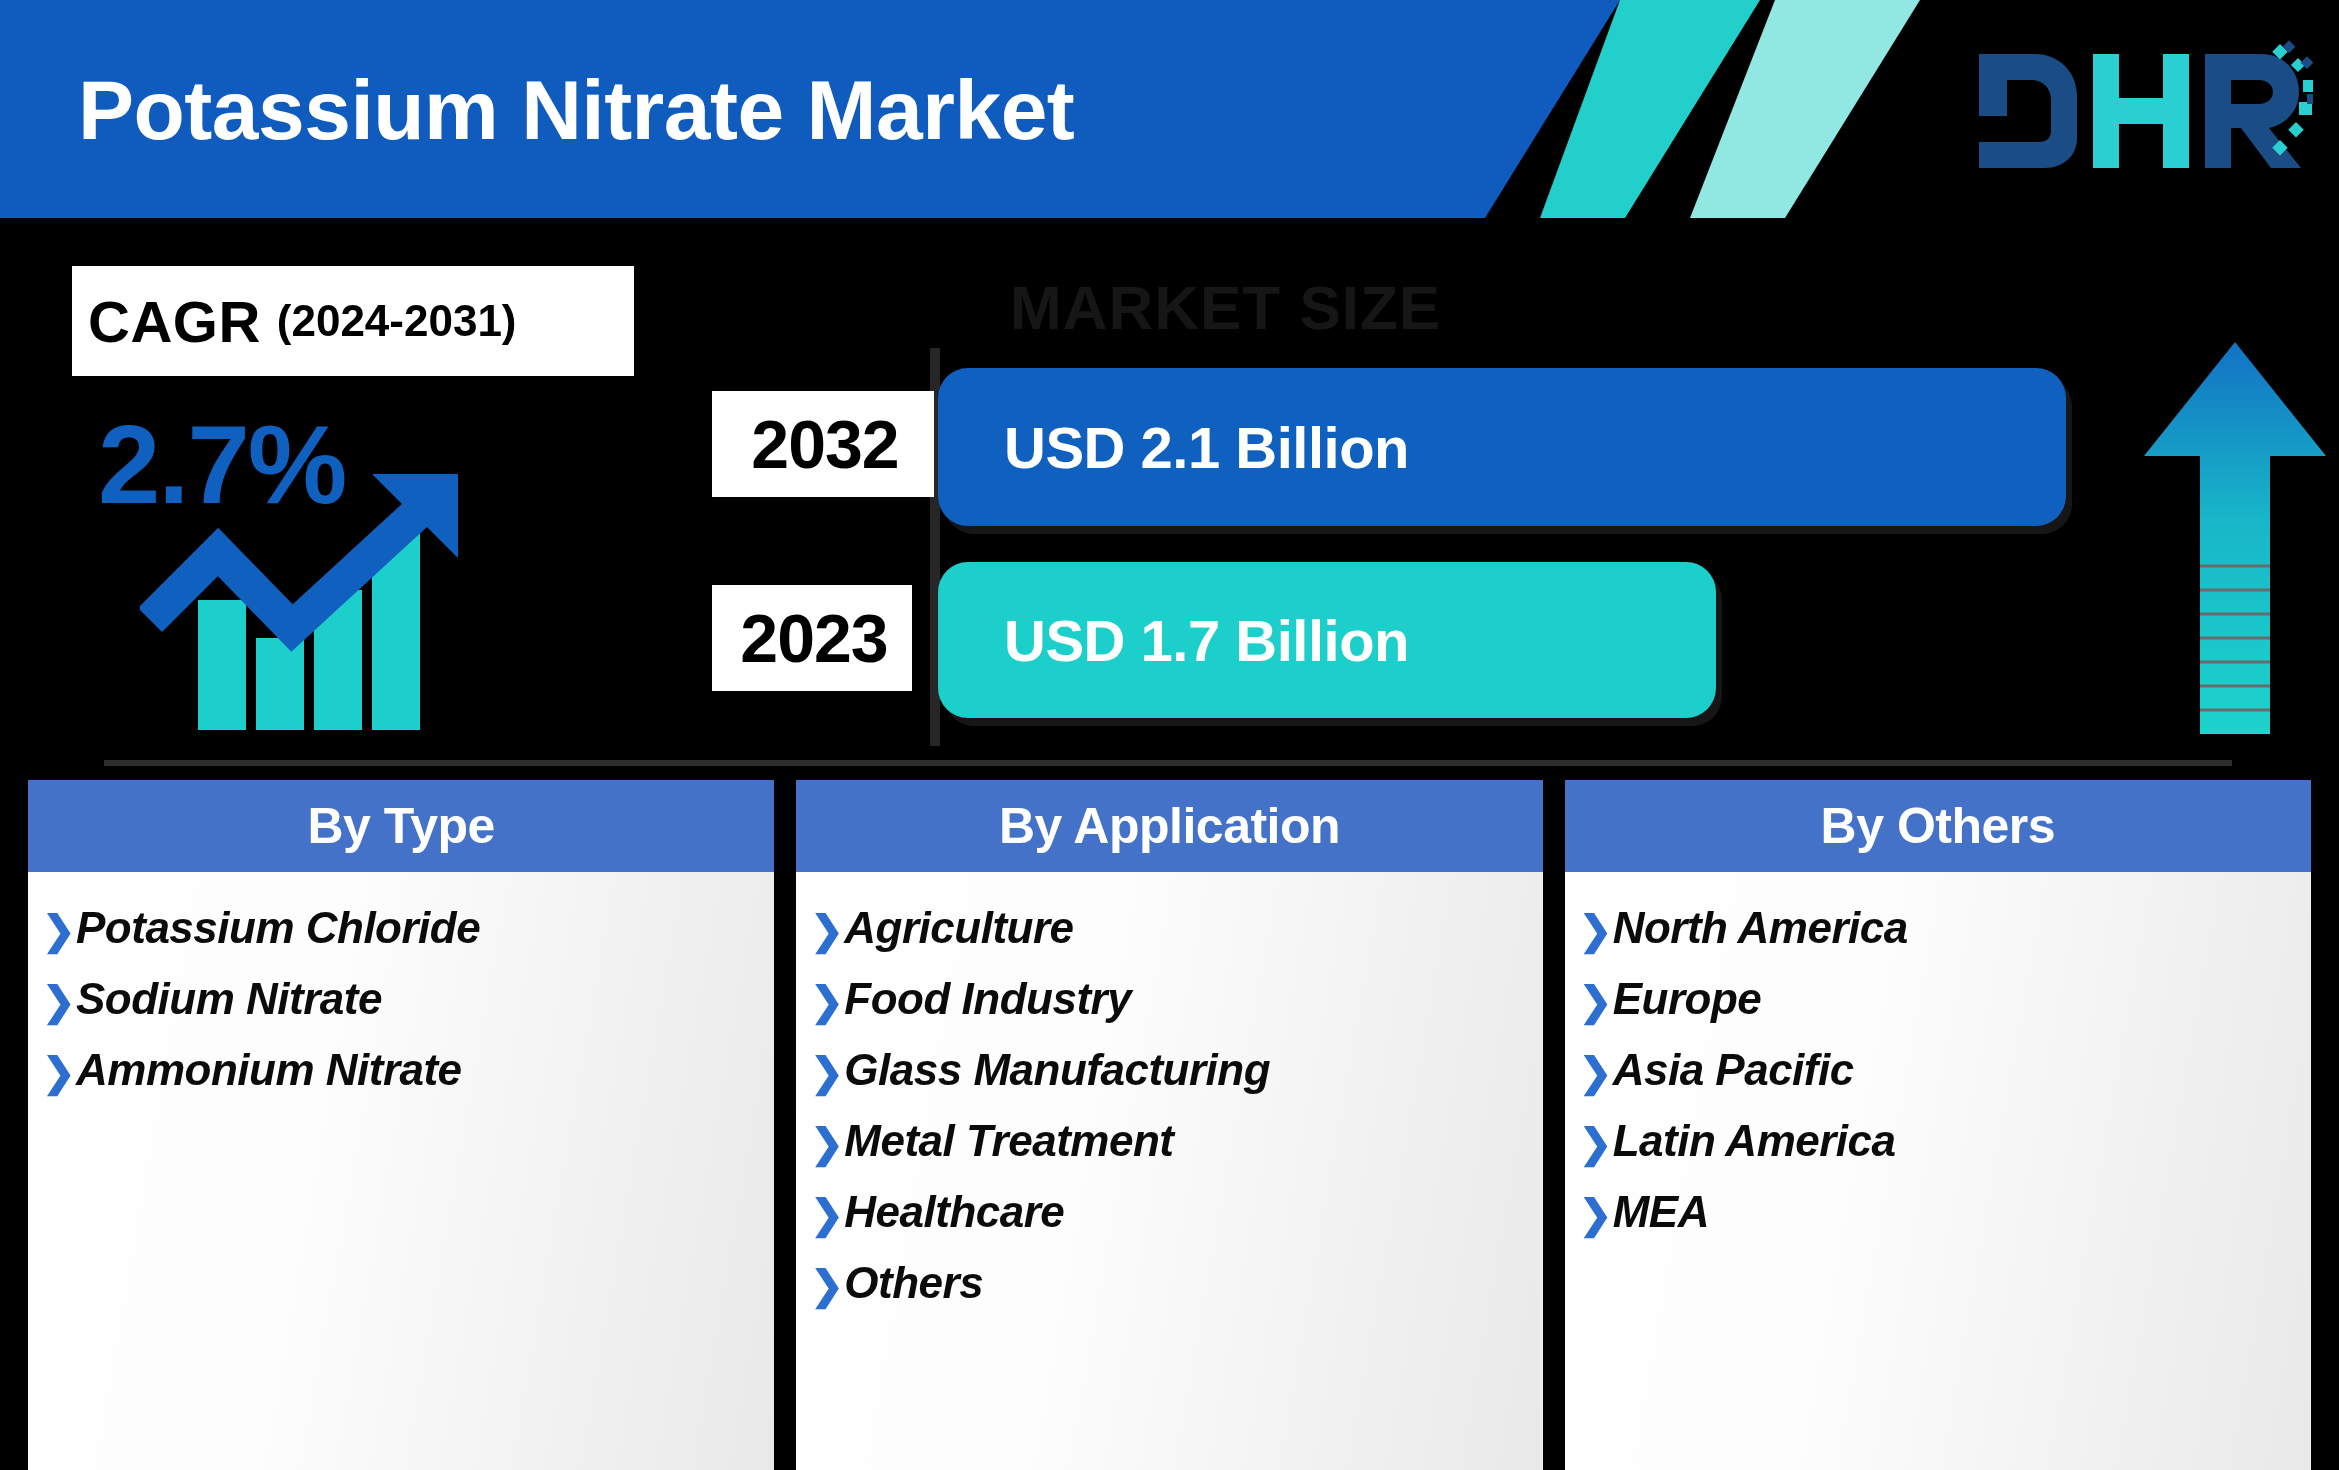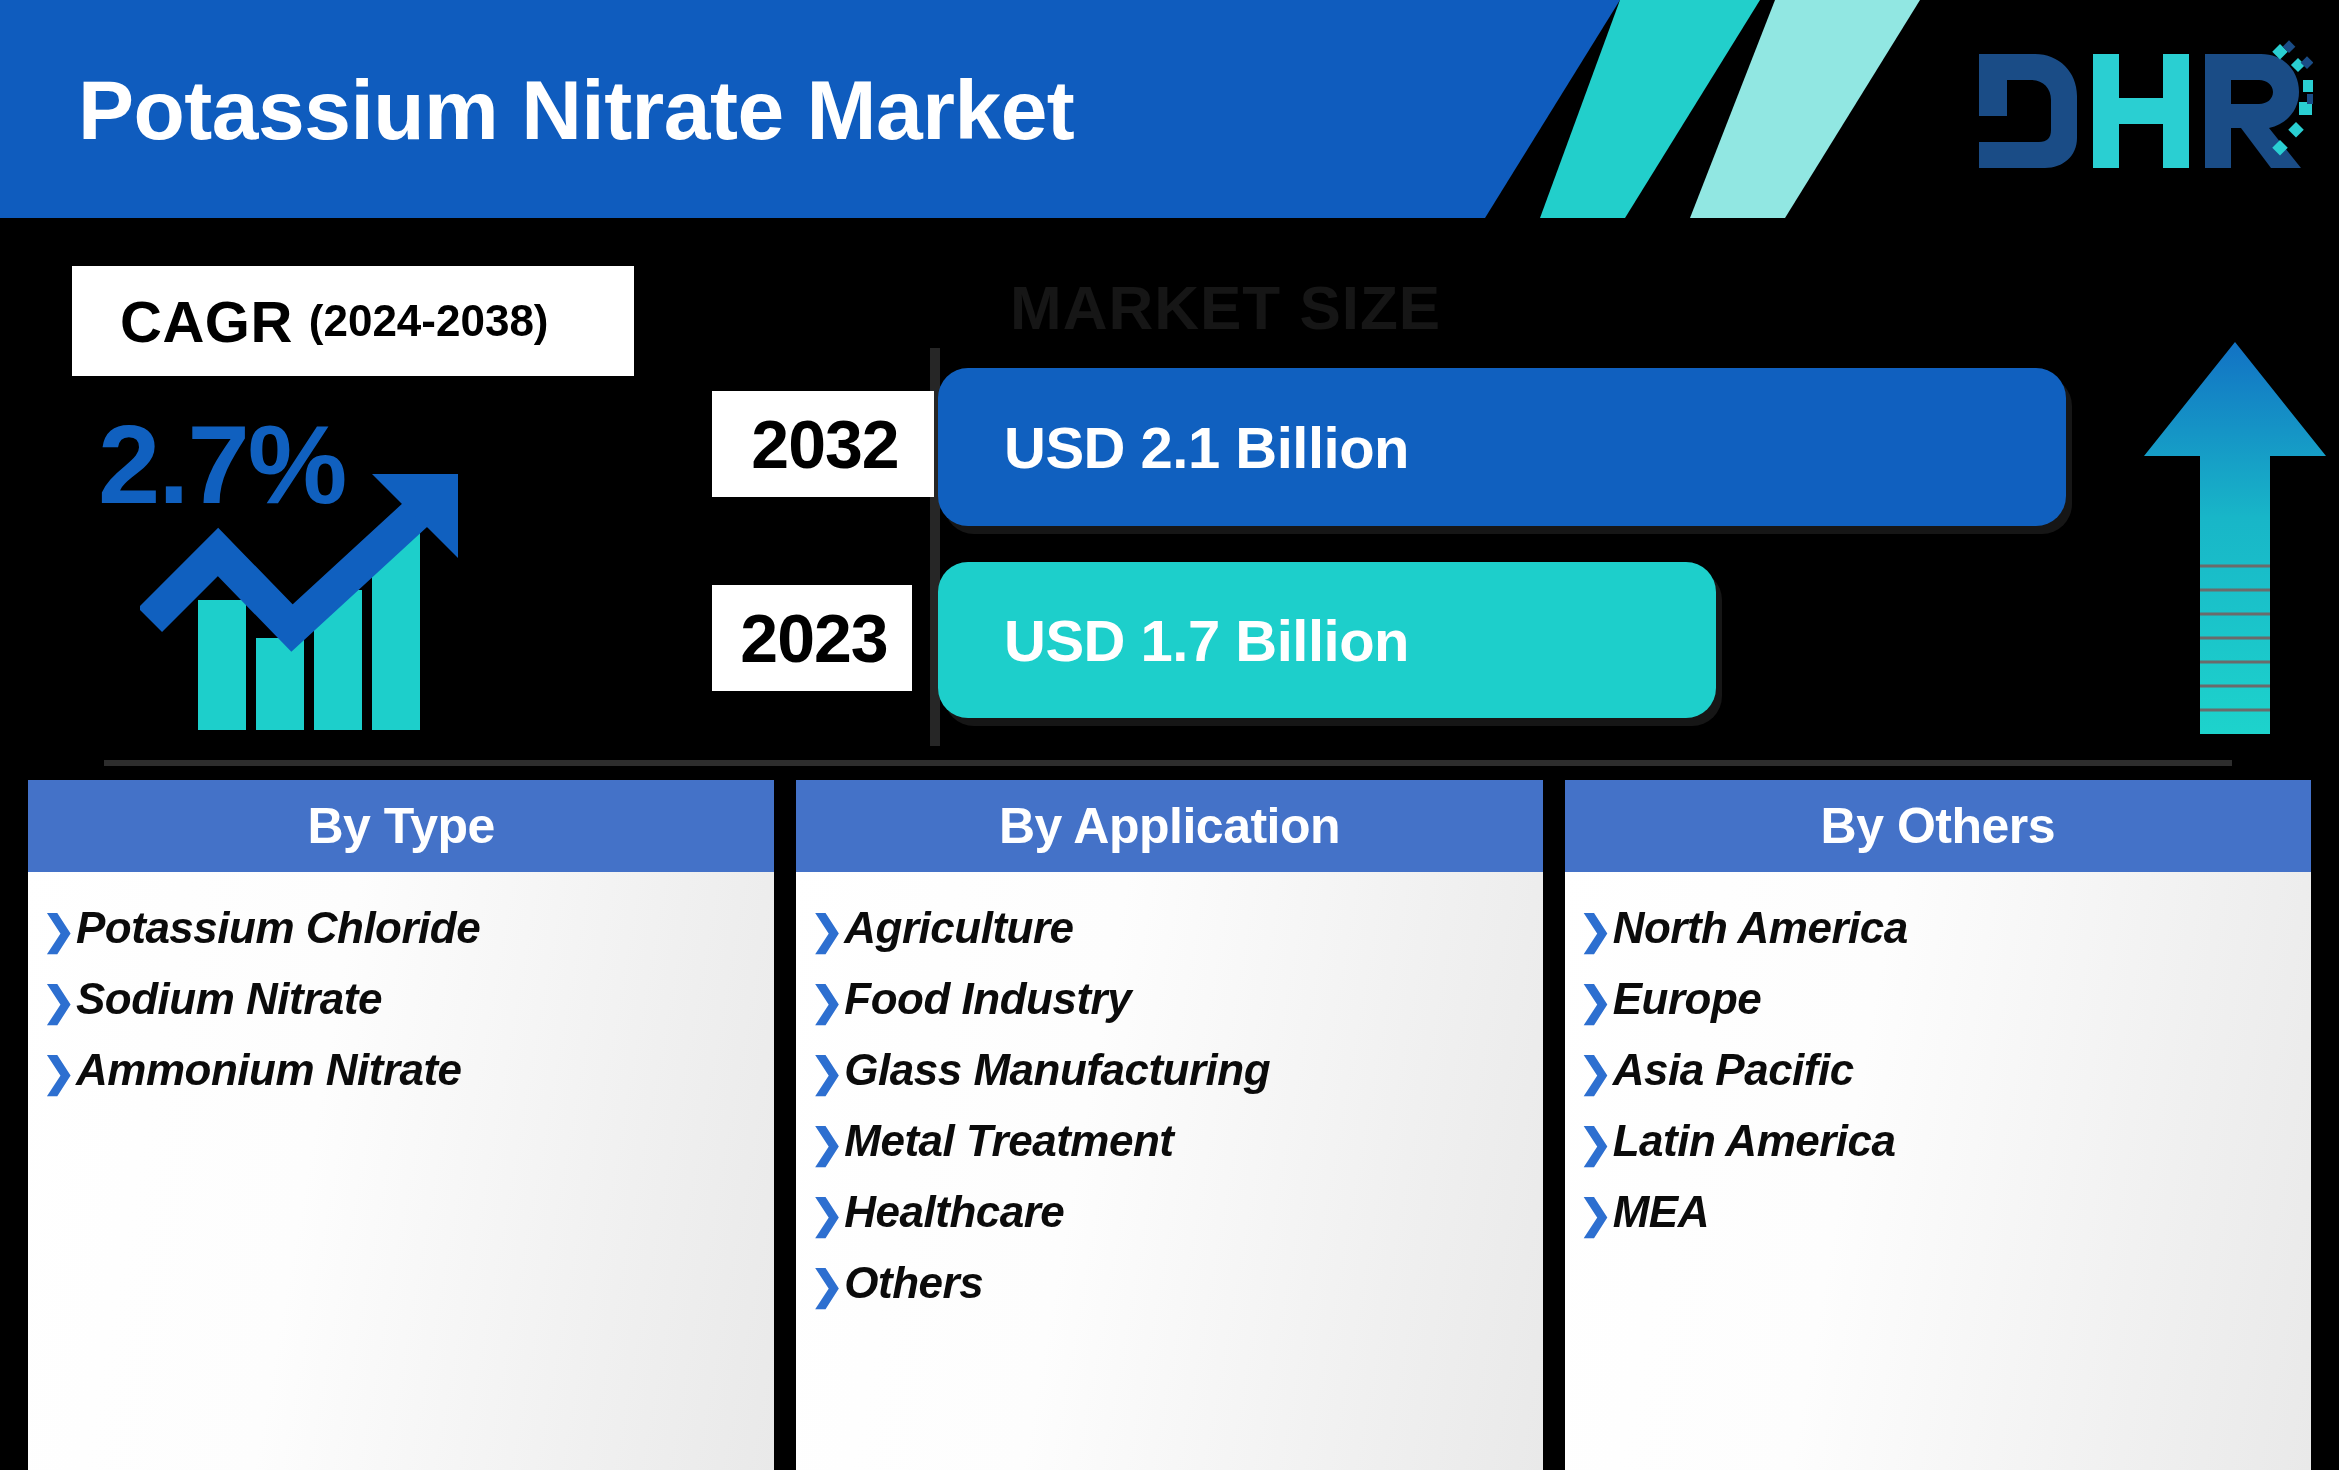--- a/index.html
+++ b/index.html
@@ -41,21 +41,21 @@
   #logo {
     position:absolute; right:26px; top:38px;
     width:340px; height:140px;
   }
 
   
   #cagr-box {
     position:absolute; left:72px; top:266px;
     width:562px; height:110px;
     background:#fff; display:flex; align-items:center;
-    padding-left:48px;
+    padding-left:16px;
   }
   #cagr-label {
     font-size:58px; font-weight:bold; color:#000;
     letter-spacing:0.5px; white-space:nowrap;
   }
   #cagr-years {
     font-size:44px; font-weight:bold; color:#000;
     margin-left:16px; white-space:nowrap;
   }
   #cagr-value {
@@ -196,21 +196,21 @@
         <rect x="312" y="4" width="9" height="9" transform="rotate(45 316 8)"></rect>
         <rect x="330" y="20" width="9" height="9" transform="rotate(45 334 24)"></rect>
         <rect x="334" y="56" width="10" height="10"></rect>
       </g>
     </svg>
   </div>
 </div>
 
 <div id="cagr-box">
   <span id="cagr-label">CAGR</span>
-  <span id="cagr-years">(2024-2038)</span>
+  <span id="cagr-years">(2024-2031)</span>
 </div>
 <div id="cagr-value">2.7%</div>
 
 <div id="growth-icon">
   <svg viewBox="0 0 420 260" width="420" height="260">
 
     <rect x="58" y="130" width="48" height="130" fill="#1DCFCB"></rect>
     <rect x="116" y="168" width="48" height="92" fill="#1DCFCB"></rect>
     <rect x="174" y="120" width="48" height="140" fill="#1DCFCB"></rect>
     <rect x="232" y="62" width="48" height="198" fill="#1DCFCB"></rect>

